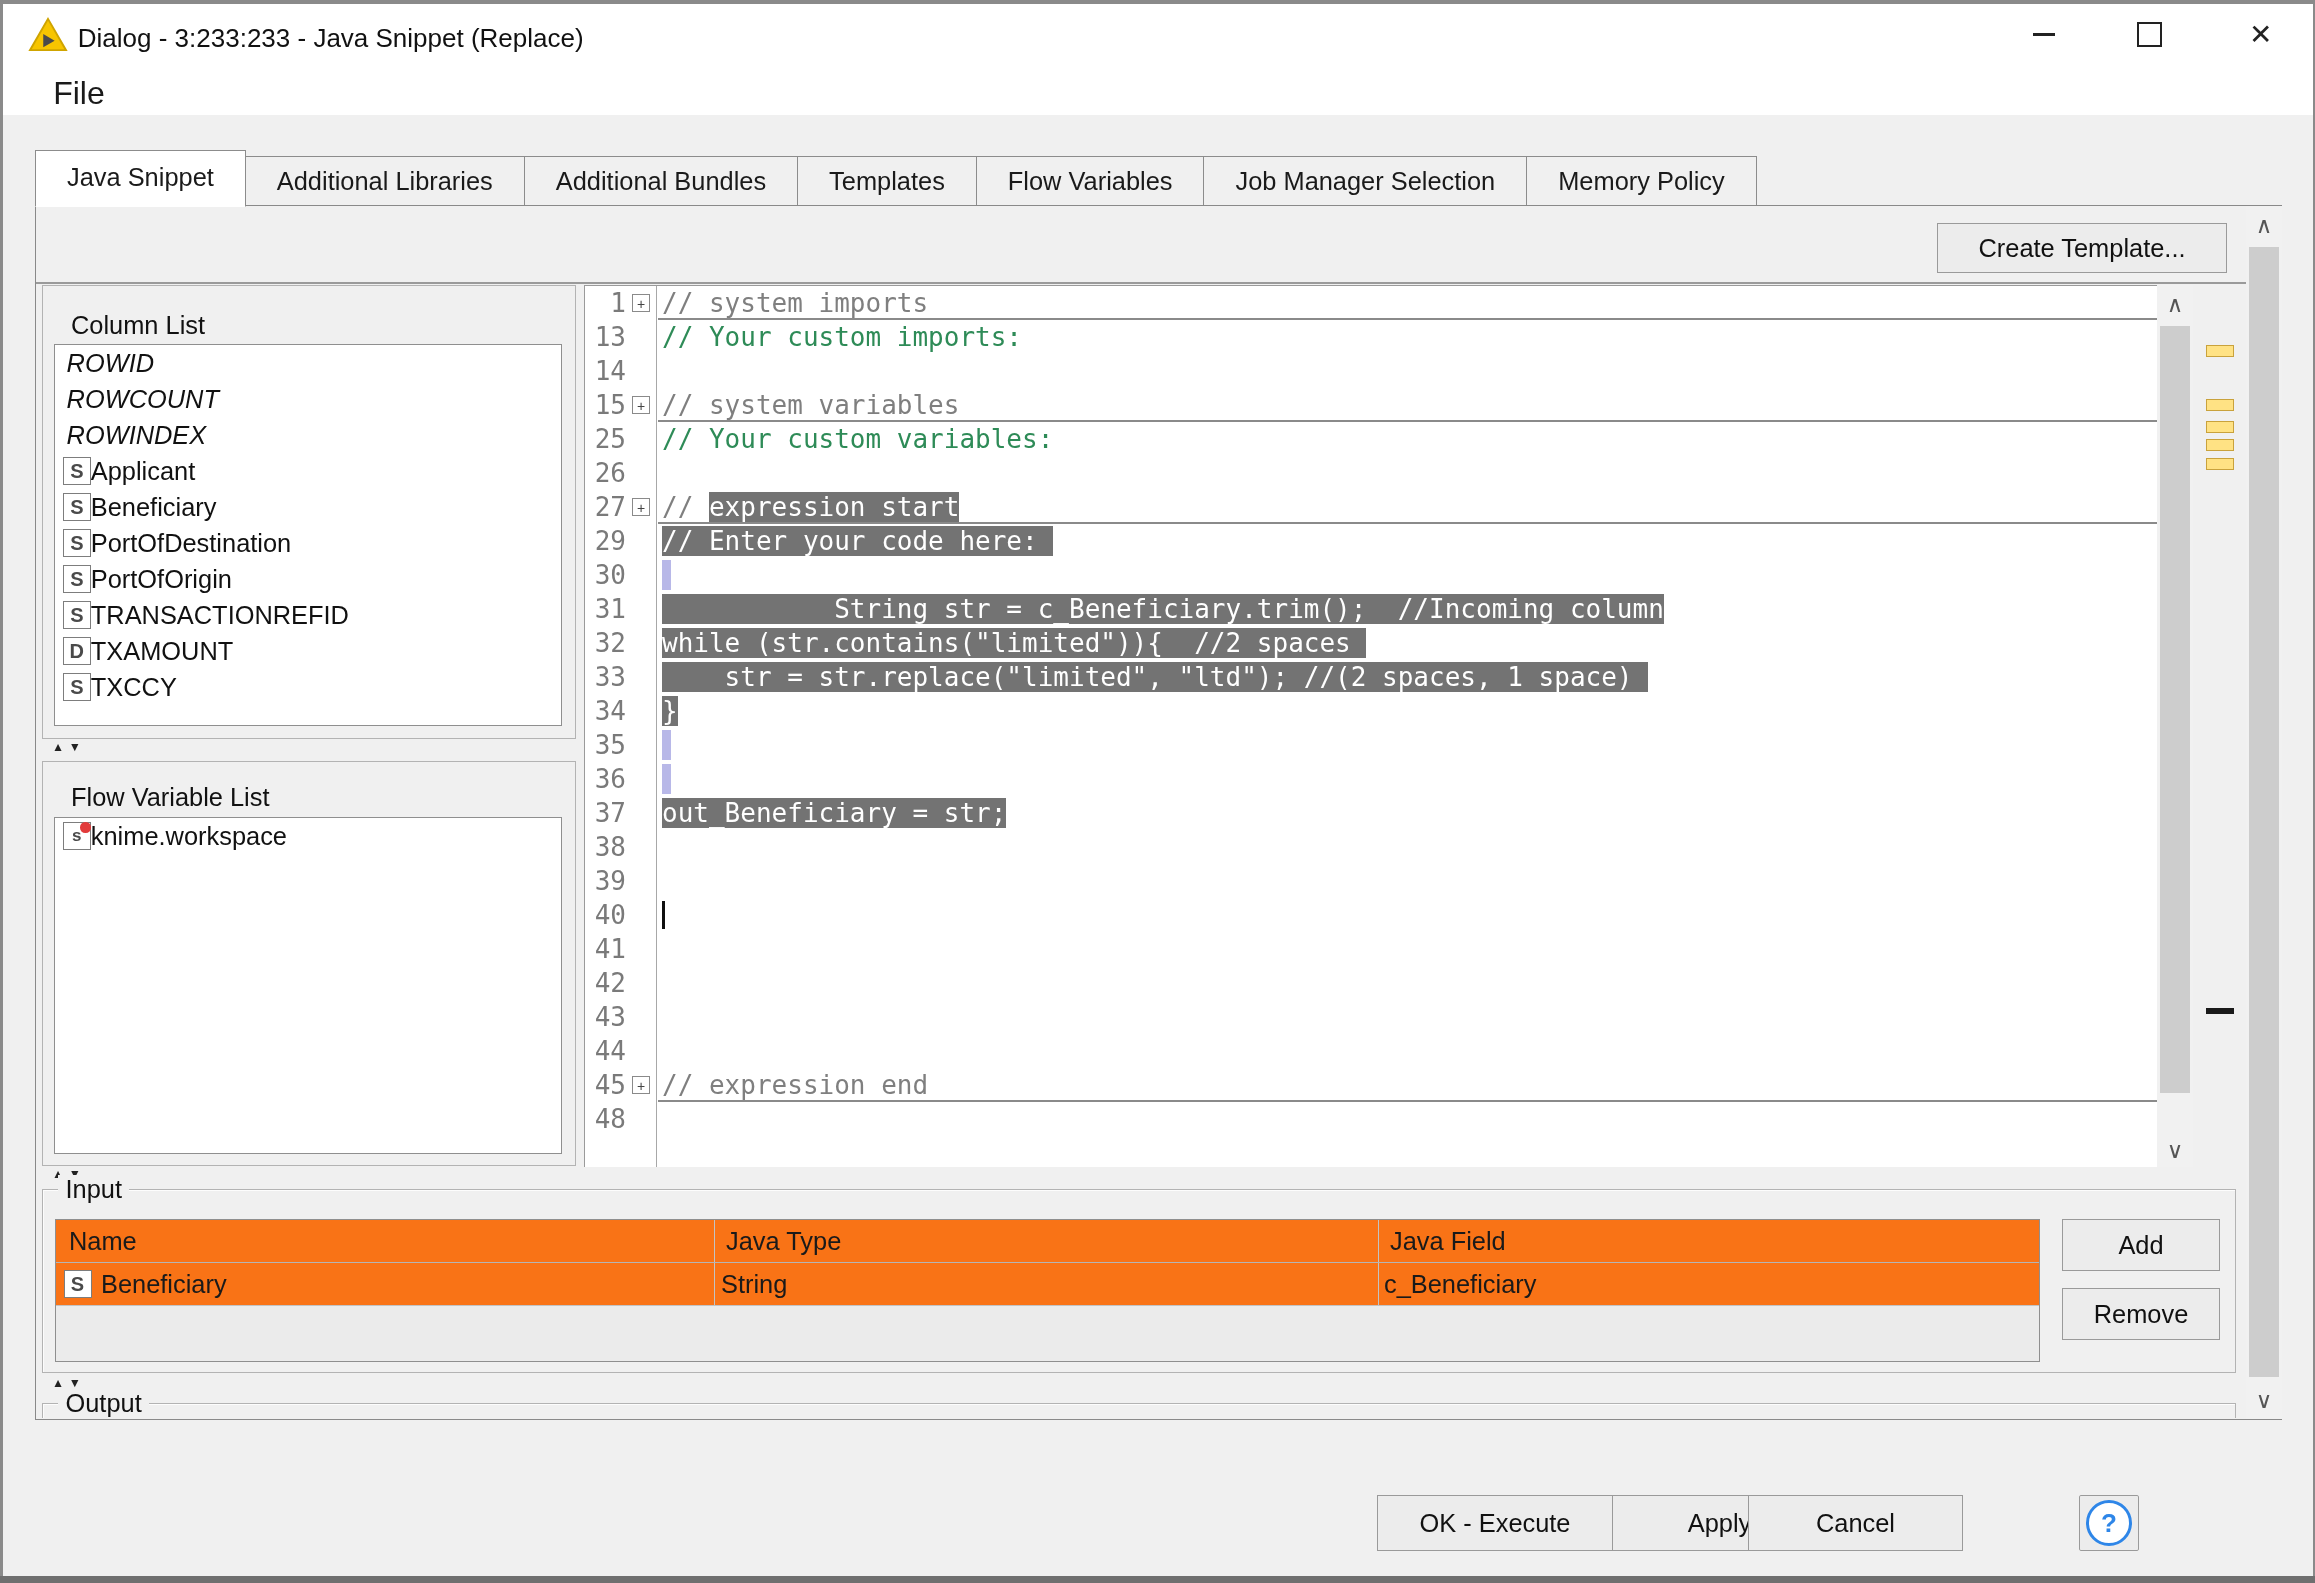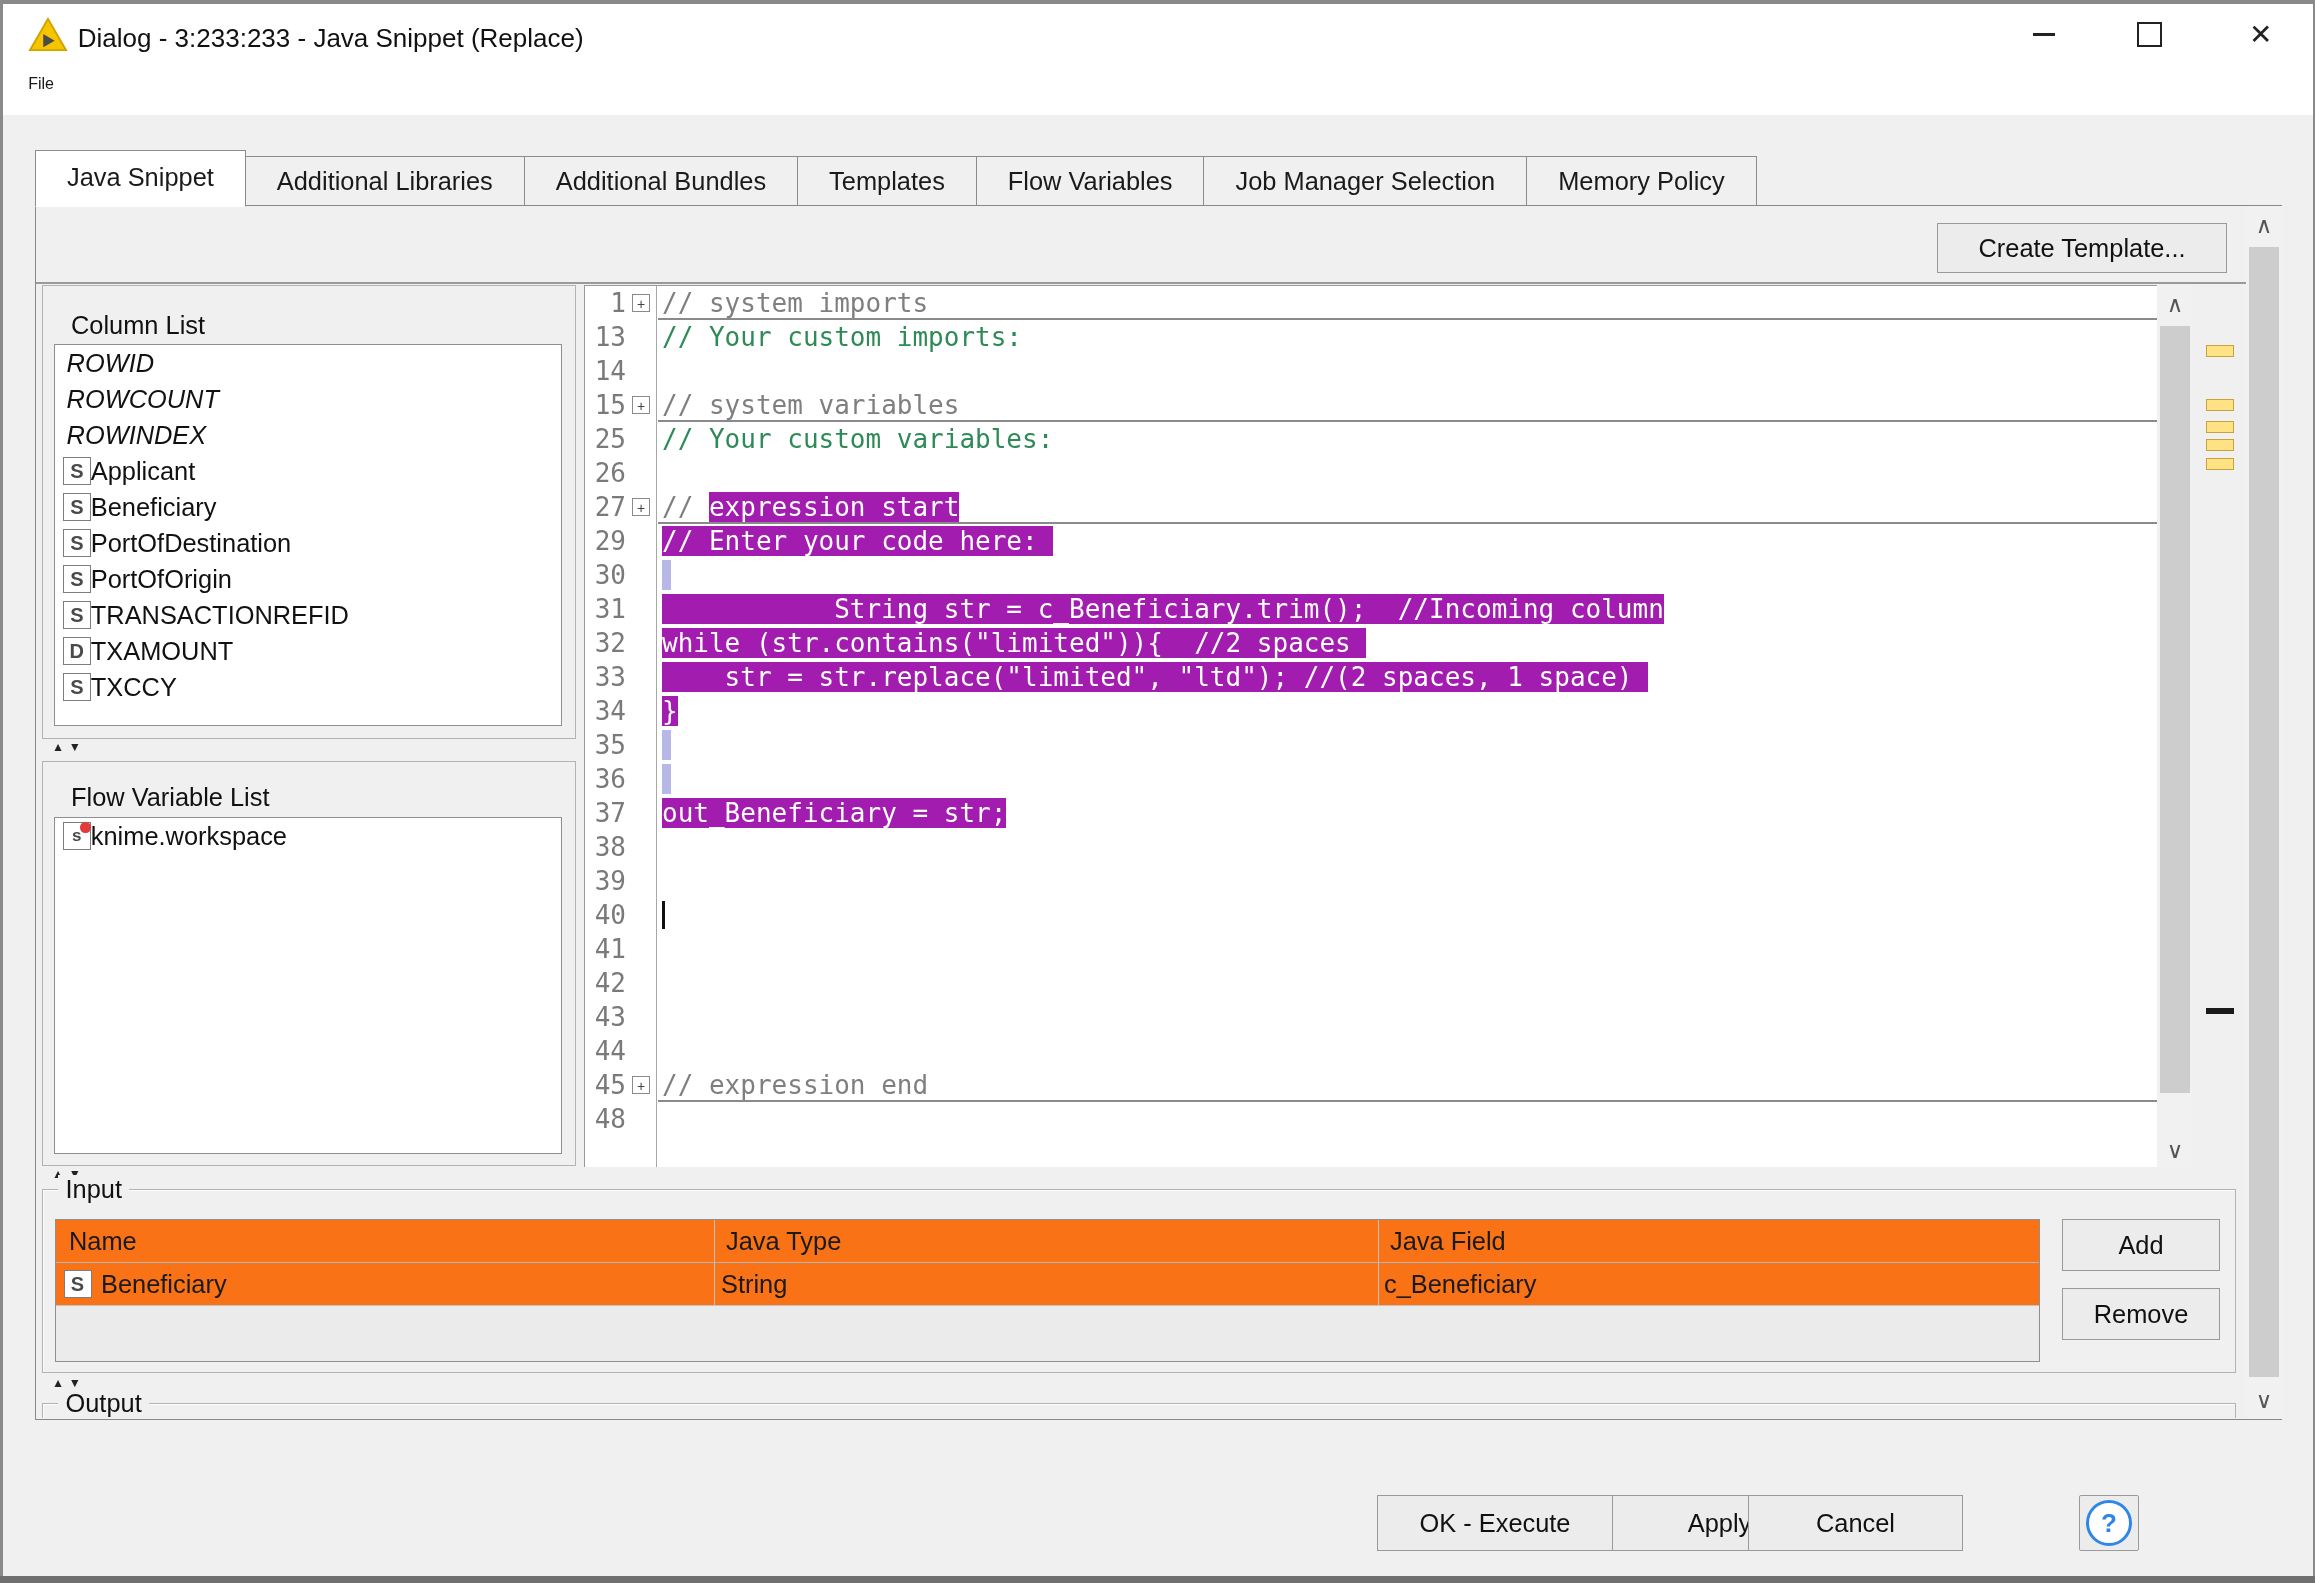--- a/index.html
+++ b/index.html
@@ -8,21 +8,21 @@
   .abs{position:absolute}
   
   #titlebar{left:2.8px;top:3.8px;width:2310px;height:62px;background:#fff}
   .winborder{background:#8a8a8a}
   #title-text{left:75px;top:19px;font-size:26px;color:#111}
   .winbtn{top:0;width:66px;height:62px;display:flex;align-items:center;justify-content:center}
   .dash{width:22.6px;height:2.8px;background:#222}
   .maxbox{width:21px;height:21px;border:2.8px solid #222}
   .closex{font-size:28px;color:#222;font-family:"DejaVu Sans",sans-serif}
   #menubar{left:2.8px;top:66px;width:2310px;height:49px;background:#fff}
-  .menuitem{left:16px;top:7.5px;padding:1.9px 9.4px;font-size:16px}
+  .menuitem{left:41px;top:7.5px;padding:1.9px 9.4px;font-size:32px}
   
   #tabbar{left:35px;top:155px;height:51px;display:flex;align-items:flex-end}
   .tab{height:48px;line-height:48px;padding:0 31px;border:0.9px solid #8c8c8c;border-left:none;
        background:#f0f0f0;font-size:25.4px;white-space:nowrap}
   .tab:first-child{border-left:0.9px solid #8c8c8c}
   .tab.active{background:#fff;height:55px;line-height:53px;margin-bottom:-0.9px;border-bottom:0.9px solid #fff;
        border-left:0.9px solid #8c8c8c;position:relative;z-index:5}
   #contentbox{left:35px;top:205px;width:2247px;height:1215px;border:0.9px solid #898989;background:#f0f0f0;box-sizing:border-box}
   #topdivider{left:36px;top:282px;width:2211px;height:1.9px;background:#9a9a9a}
   
@@ -44,21 +44,21 @@
           border-top:0.9px solid #9a9a9a;overflow:hidden;box-sizing:border-box}
   #gutterline{position:absolute;left:71px;top:0;bottom:0;width:0.9px;background:#a8a8a8}
   .erow{position:relative;height:34px}
   .lnum{position:absolute;left:0;top:0;width:41px;text-align:right;
         font:26px/34px "DejaVu Sans Mono",monospace;color:#7a7a7a}
   .fold{position:absolute;left:47px;top:7.5px;width:18px;height:18px;border:0.9px solid #8a8a8a;background:#fff;
         color:#444;font:14px/18px "Liberation Sans",sans-serif;text-align:center;box-sizing:border-box}
   .cline{position:absolute;left:77px;top:0;white-space:pre;font:26px/34px "DejaVu Sans Mono",monospace;color:#3c3c3c}
   .seg.gray{color:#7f7f7f}
   .seg.green{color:#2e8b57}
-  .seg.sel{background:#a21caf;color:#fff}
+  .seg.sel{background:#737373;color:#fff}
   .selthin{position:absolute;left:77px;top:1.9px;width:8.5px;height:30px;background:#b8b8e8}
   .sep{position:absolute;left:73px;right:0;bottom:0;height:1.9px;background:#8a8a8a}
   .caret{position:absolute;left:77px;top:2.8px;width:2.8px;height:28px;background:#101010}
   
   .sbar{background:#f1f1f1}
   .sthumb{position:absolute;left:2.8px;right:2.8px;background:#cdcdcd}
   .sarrow{position:absolute;left:0;right:0;text-align:center;color:#555;font-size:22.6px;font-family:"DejaVu Sans",sans-serif}
   
   .ymark{position:absolute;left:7.5px;width:28px;height:12.2px;background:#ffe284;border:1.9px solid #c9a23c;box-sizing:border-box}
   .cmark{position:absolute;left:7.5px;width:28px;height:5.6px;background:#1a1a1a}

